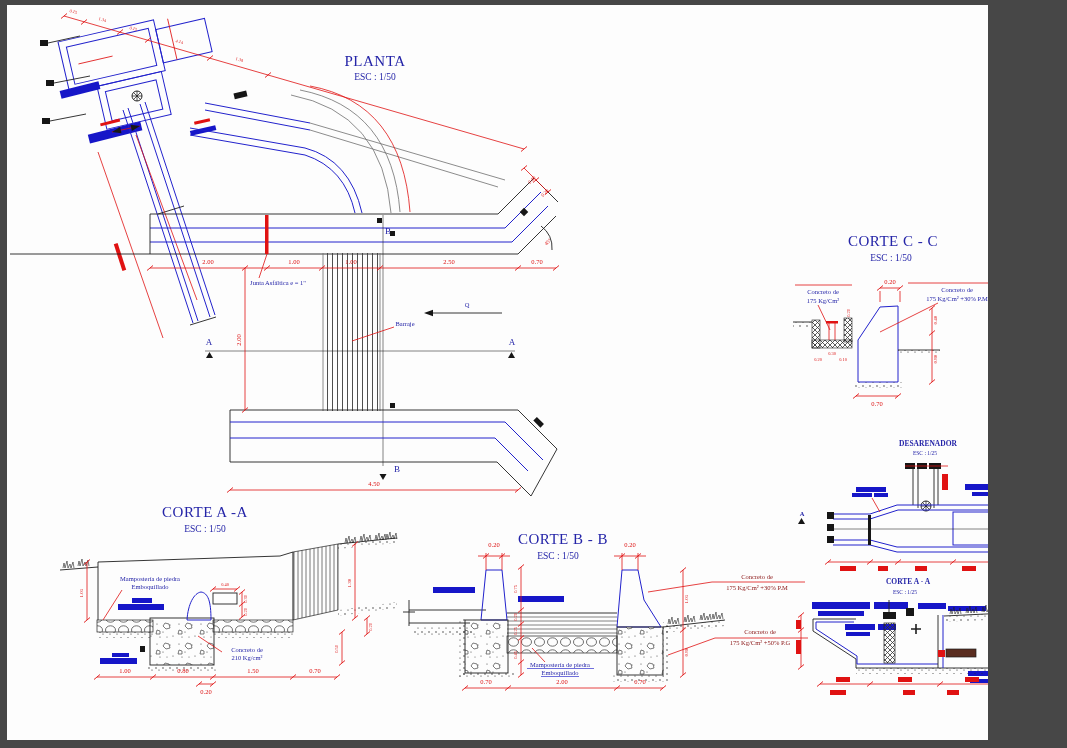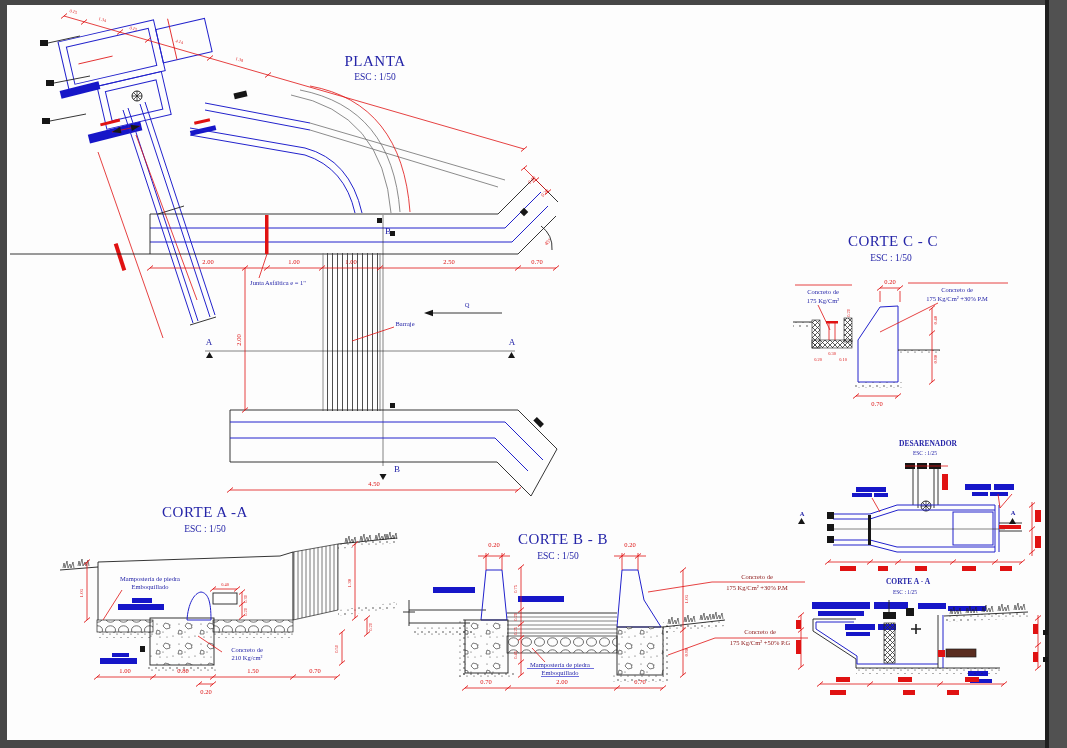--- a/index.html
+++ b/index.html
@@ -1,16 +1,16 @@
 <!DOCTYPE html>
 <html><head>
 <meta charset="utf-8">
 <style>
   html,body{margin:0;padding:0;background:#474747}
-  .screen{width:1067px;height:748px;position:relative;background:#474747;overflow:hidden}
+  .screen{width:988px;height:748px;position:relative;background:#474747;overflow:hidden}
   svg{display:block}
   .k{stroke:#1f1f1f;stroke-width:0.9;fill:none}
   .kt{stroke:#1f1f1f;stroke-width:0.55;fill:none}
   .k2{stroke:#1f1f1f;stroke-width:1.6;fill:none}
   .g{stroke:#6e6e6e;stroke-width:0.8;fill:none}
   .b{stroke:#2222cc;stroke-width:1;fill:none}
   .bt{stroke:#2222cc;stroke-width:0.65;fill:none}
   .r{stroke:#e01212;stroke-width:0.8;fill:none}
   .fb{fill:#1616c8}
   .fr{fill:#e01212}

